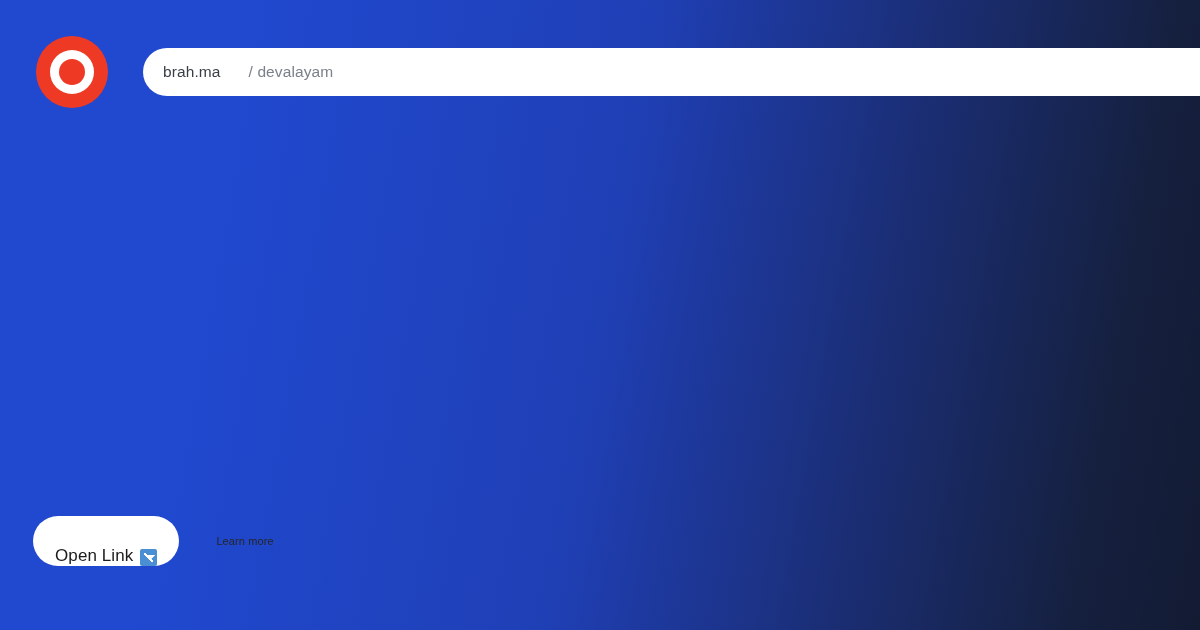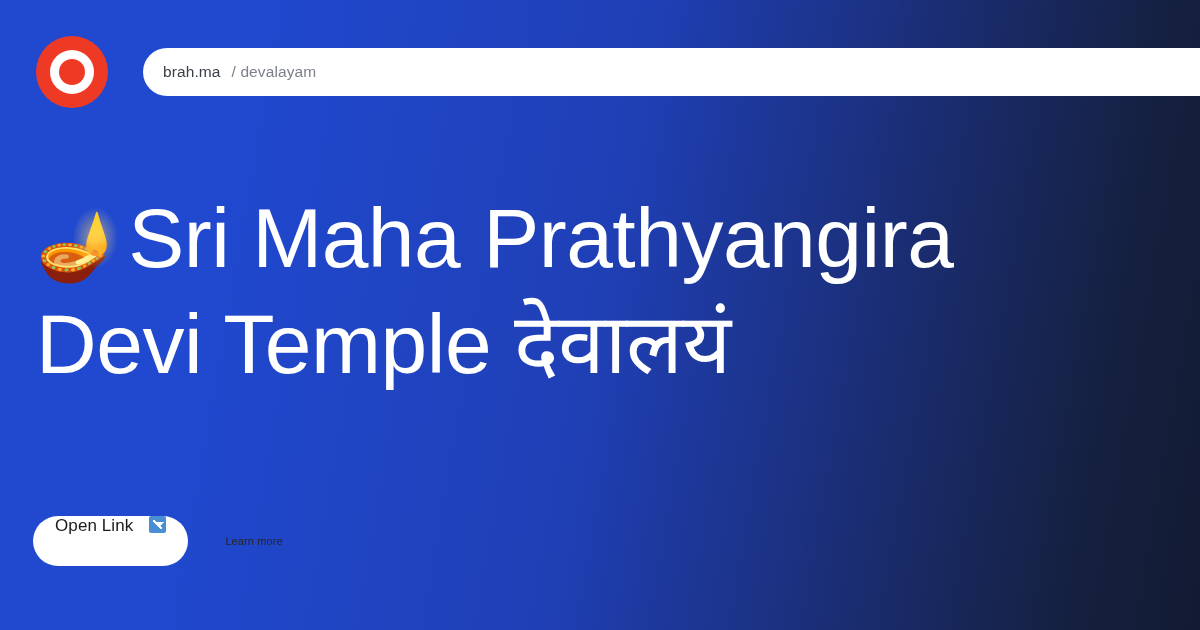--- a/index.html
+++ b/index.html
@@ -81,21 +81,21 @@
     white-space: nowrap;
   }
   .urlbar .domain {
     font-size: 15.5px;
     color: #3a3f47;
     letter-spacing: 0.1px;
   }
   .urlbar .path {
     font-size: 15.5px;
     color: #7b808a;
-    margin-left: 11px;
+    margin-left: 28px;
     letter-spacing: 0.1px;
   }
 
   
   .headline {
     position: absolute;
     left: 36px;
     top: 186px;
     width: 1140px;
     color: #ffffff;
@@ -120,22 +120,22 @@
     display: flex;
     align-items: center;
   }
   .open-link-btn {
     height: 50px;
     background: #ffffff;
     border: none;
     border-radius: 25px;
     padding: 0 22px;
     display: flex;
-    align-items: flex-start;
-    gap: 16px;
+    align-items: flex-end;
+    gap: 7px;
     cursor: pointer;
     font-family: "Liberation Sans", "DejaVu Sans", sans-serif;
   }
   .open-link-btn .label {
     font-size: 17px;
     color: #1b1b1b;
     letter-spacing: 0.1px;
   }
   .open-link-btn .ext-icon {
     width: 17px;
@@ -188,24 +188,20 @@
       </div>
     </div>
 
     <div class="urlbar">
       <span class="domain">brah.ma</span>
       <span class="path">/ devalayam</span>
     </div>
 
   </div>
 
-  <div class="headline">
-    <span class="emoji">🪔</span><span>Sri Maha Prathyangira</span>
-    <div>Devi Temple देवालयं</div>
-  </div>
 
   <div class="actions">
     <button class="open-link-btn">
       <span class="label">Open Link</span>
       <span class="ext-icon"></span>
     </button>
     <span class="learn-more">Learn more</span>
   </div>
 
 </div>

